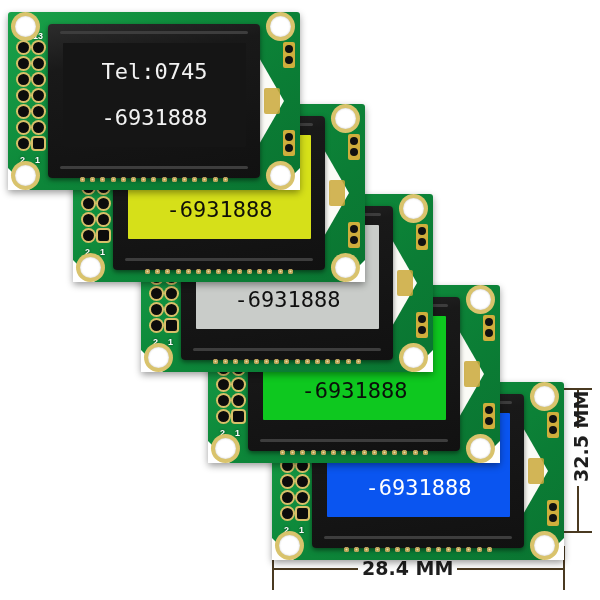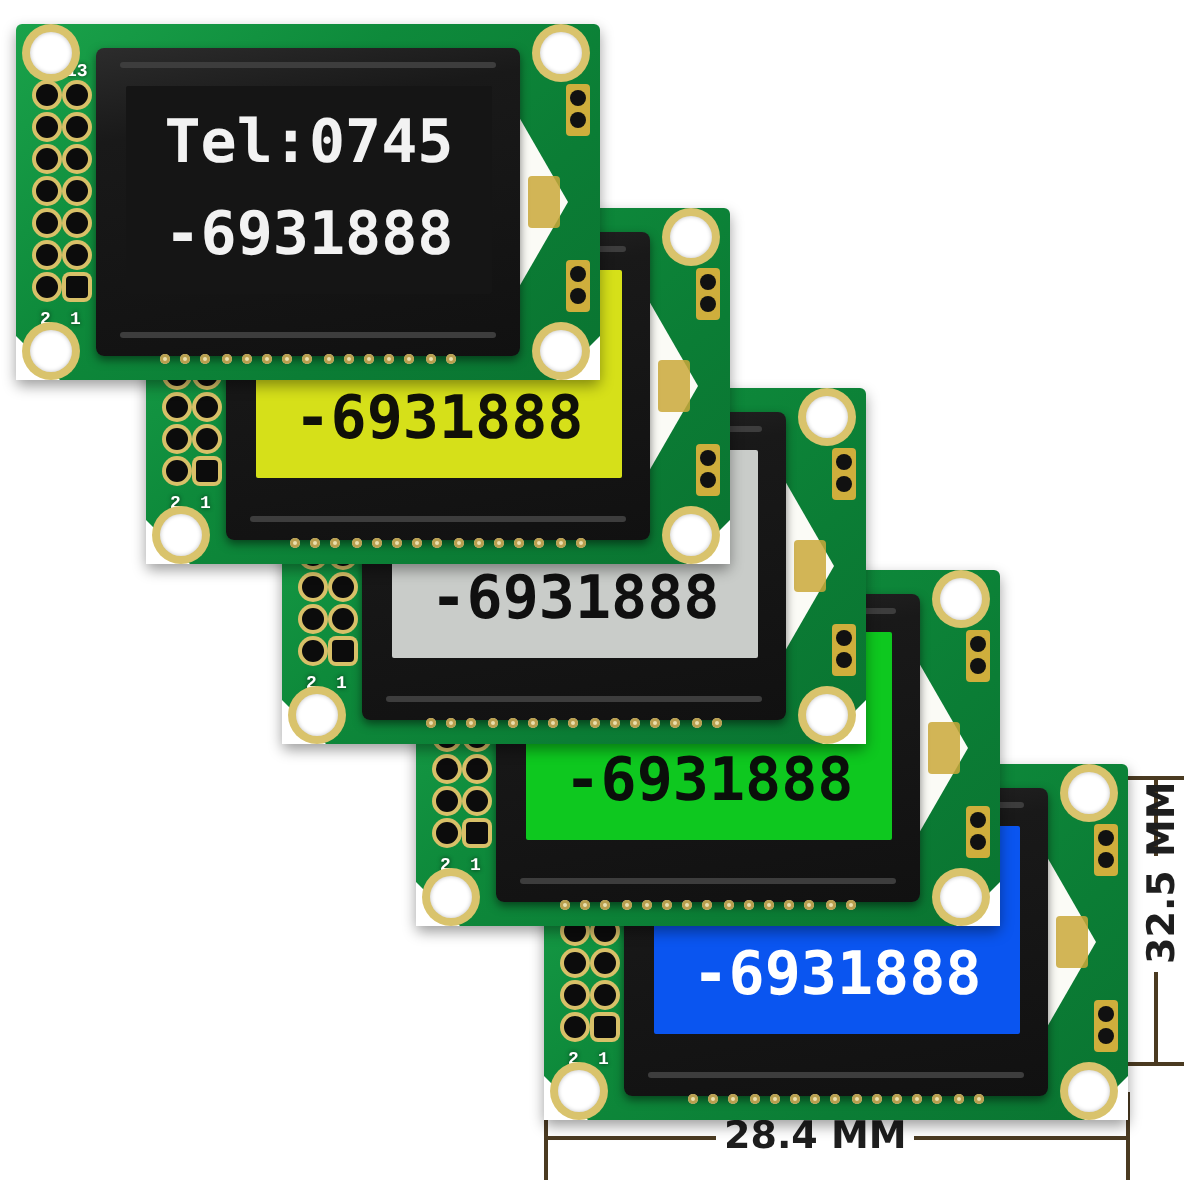--- a/index.html
+++ b/index.html
@@ -101,24 +101,24 @@
     overflow: hidden;
     border-radius: 1px;
   }
   .glass-text {
     position: absolute;
     left: 0;
     top: 6px;
     width: 100%;
     text-align: center;
     font-family: "DejaVu Sans Mono", "Liberation Mono", monospace;
-    font-size: 30px;
+    font-size: 22px;
     line-height: 46px;
     letter-spacing: 0px;
-    font-weight: 700;
+    font-weight: 400;
     white-space: pre;
   }
 
   
   .pinfield {
     position: absolute;
     left: 10px;
     top: 30px;
     width: 28px;
     height: 112px;
@@ -140,21 +140,21 @@
   }
   .pad.l { left: 0; }
   .pad.r { left: 15px; }
   .pad.sq { border-radius: 2px; }
 
   .pinlabel {
     position: absolute;
     color: #ffffff;
     font-size: 9px;
     font-weight: bold;
-    font-family: Liberation Mono, monospace;
+    font-family: Liberation Sans, sans-serif;
     letter-spacing: 0px;
     text-shadow: 0 0 2px rgba(0,0,0,.7);
   }
   .pl-14 { left: 10px;  top: 19px; }
   .pl-13 { left: 25px;  top: 19px; }
   .pl-2  { left: 12px;  top: 143px; }
   .pl-1  { left: 27px;  top: 143px; }
 
   
   .hole {

